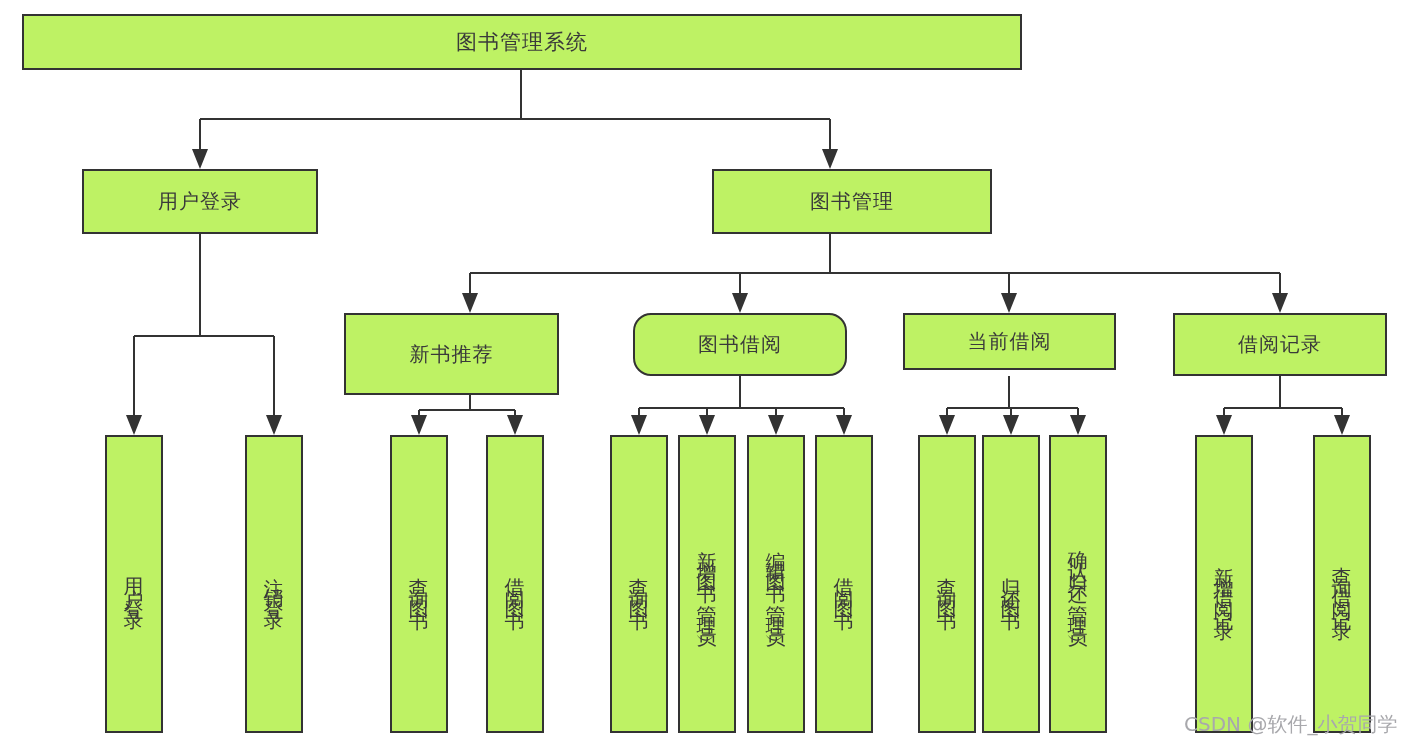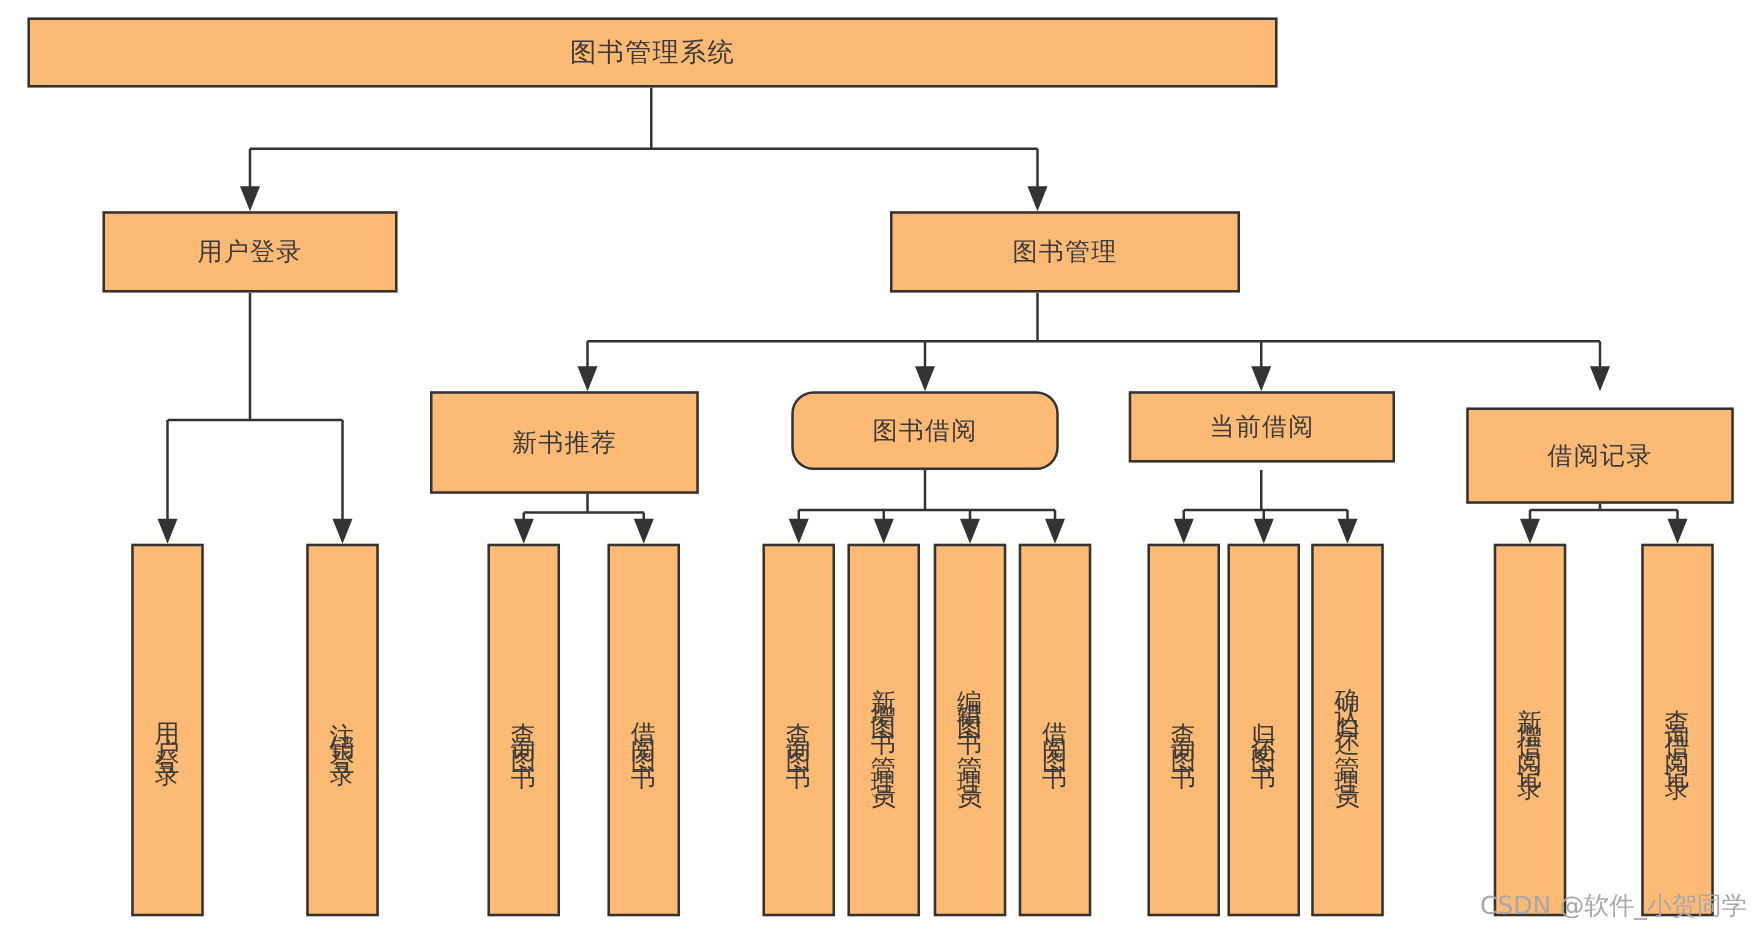--- a/index.html
+++ b/index.html
@@ -13,21 +13,21 @@
   }
   .connectors {
     position: absolute;
     left: 0; top: 0;
     width: 1405px; height: 747px;
   }
   .node {
     position: absolute;
     box-sizing: border-box;
     border: 2px solid #333333;
-    background: #fdba74;
+    background: #bef264;
     color: #3a3a3a;
     display: flex;
     align-items: center;
     justify-content: center;
     text-align: center;
   }
   .hnode { font-size: 20px; letter-spacing: 1px; }
   .root-node { font-size: 21px; }
   .vnode {
     writing-mode: vertical-rl;
@@ -110,21 +110,21 @@
   </svg>
 
   <div class="node hnode root-node" style="left:22px; top:14px; width:1000px; height:56px;">图书管理系统</div>
 
   <div class="node hnode" style="left:82px; top:169px; width:236px; height:65px;">用户登录</div>
   <div class="node hnode" style="left:712px; top:169px; width:280px; height:65px;">图书管理</div>
 
   <div class="node hnode" style="left:344px; top:313px; width:215px; height:82px;">新书推荐</div>
   <div class="node hnode" style="left:633px; top:313px; width:214px; height:63px;border-radius:18px;">图书借阅</div>
   <div class="node hnode" style="left:903px; top:313px; width:213px; height:57px;">当前借阅</div>
-  <div class="node hnode" style="left:1173px; top:313px; width:214px; height:77px;margin-top:13px;">借阅记录</div>
+  <div class="node hnode" style="left:1173px; top:313px; width:214px; height:63px;">借阅记录</div>
 
   <div class="node vnode" style="left:105px; top:435px; width:58px; height:298px;">用户登录</div>
   <div class="node vnode" style="left:245px; top:435px; width:58px; height:298px;">注销登录</div>
 
   <div class="node vnode" style="left:390px; top:435px; width:58px; height:298px;">查询图书</div>
   <div class="node vnode" style="left:486px; top:435px; width:58px; height:298px;">借阅图书</div>
 
   <div class="node vnode" style="left:610px; top:435px; width:58px; height:298px;">查询图书</div>
   <div class="node vnode" style="left:678px; top:435px; width:58px; height:298px;">新增图书（管理员）</div>
   <div class="node vnode" style="left:747px; top:435px; width:58px; height:298px;">编辑图书（管理员）</div>

